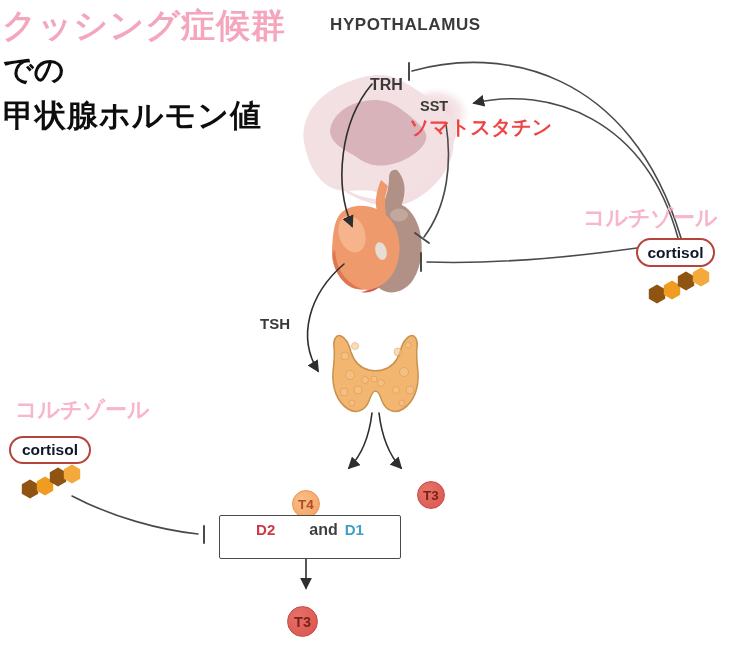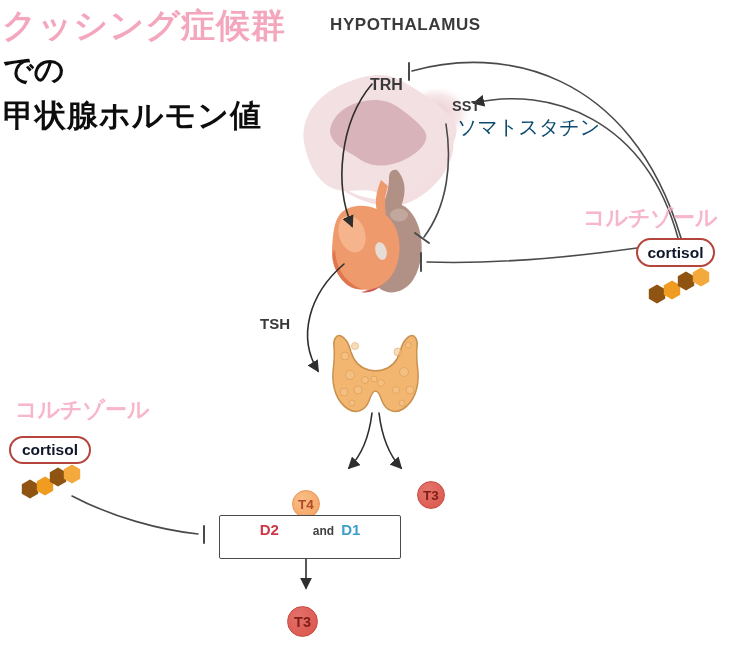--- a/index.html
+++ b/index.html
@@ -5,43 +5,43 @@
   html,body{margin:0;padding:0;background:#ffffff;}
   #canvas{position:relative;width:731px;height:653px;background:#ffffff;overflow:hidden;
           font-family:"Liberation Sans", sans-serif;}
   #art{position:absolute;left:0;top:0;z-index:1;}
   .lbl{position:absolute;z-index:2;white-space:nowrap;line-height:1.05;}
   .title1{left:2px;top:8px;font-size:34px;font-weight:600;letter-spacing:1px;color:#f4a6bd;}
   .title2{left:3px;top:54px;font-size:30px;font-weight:600;color:#0d0d0d;}
   .title3{left:3px;top:100px;font-size:31px;font-weight:600;letter-spacing:1px;color:#0d0d0d;}
   .hypo{left:330px;top:16px;font-size:17px;font-weight:700;letter-spacing:.6px;color:#3a3a3a;}
   .trh{left:370px;top:65px;font-size:16px;font-weight:700;color:#393939;margin-top:12px;}
-  .sst{left:420px;top:99px;font-size:14.5px;font-weight:700;color:#393939;margin-left:32px;}
-  .soma{left:409px;top:117px;font-size:20px;font-weight:400;color:#0c4a6e;margin-left:48px;}
+  .sst{left:420px;top:99px;font-size:14.5px;font-weight:700;color:#393939;}
+  .soma{left:409px;top:117px;font-size:20px;font-weight:700;color:#ef4444;}
   .tsh{left:260px;top:316px;font-size:15px;font-weight:700;color:#393939;}
   .cjp-r{left:583px;top:206px;font-size:22px;font-weight:600;color:#f7b6ca;}
   .cjp-l{left:15px;top:398px;font-size:22px;font-weight:600;color:#f7b6ca;}
   .pill{position:absolute;z-index:2;background:#ffffff;border:2.5px solid #b5453c;border-radius:16px;
         display:flex;align-items:center;justify-content:center;font-weight:700;font-size:15.5px;color:#0f172a;}
   .pill-r{left:636px;top:238px;width:75px;height:25px;}
   .pill-l{left:9px;top:436px;width:78px;height:24px;}
   .badge{position:absolute;z-index:2;border-radius:50%;display:flex;align-items:center;justify-content:center;
          font-weight:700;}
   .t4{left:292px;top:482px;width:26px;height:26px;font-size:13.5px;color:#b04a2a;
       background:radial-gradient(circle at 35% 30%,#f9bd85,#f3a262);border:1.8px solid #ec9150;margin-top:8px;}
   .t3u{left:417px;top:481px;width:26px;height:26px;font-size:13.5px;color:#801d15;
       background:radial-gradient(circle at 35% 30%,#e4756c,#da554c);border:1.8px solid #c74c44;}
   .t3l{left:287px;top:606px;width:29px;height:29px;font-size:14.5px;color:#801d15;
       background:radial-gradient(circle at 35% 30%,#e3706a,#d9544b);border:1.8px solid #c94a41;}
   .deio{position:absolute;z-index:2;left:219px;top:515px;width:180px;height:38px;background:#ffffff;
         border:1.8px solid #4a4a4a;border-radius:2px;text-align:center;padding-top:4px;}
   .deio .l1{font-size:12.5px;font-weight:700;letter-spacing:.2px;color:#3f3f3f;}
   .deio .l2{font-size:15px;font-weight:700;color:#3f3f3f;margin-top:1px;}
   .deio .d2{color:#cc3847;margin-right:5px;}
-  .deio .and{font-size:12px;color:#3f3f3f;margin-left:29px;}
+  .deio .and{font-size:16px;color:#3f3f3f;margin-left:29px;}
   .deio .d1{color:#3e9fcb;margin-left:7px;}
 </style>
 </head>
 <body>
 
 <div id="canvas">
 
   <svg id="art" width="731" height="653" viewBox="0 0 731 653">
     <defs>
       <marker id="ah" viewBox="0 0 10 10" refX="8.5" refY="5" markerWidth="7.5" markerHeight="7.5" orient="auto">

